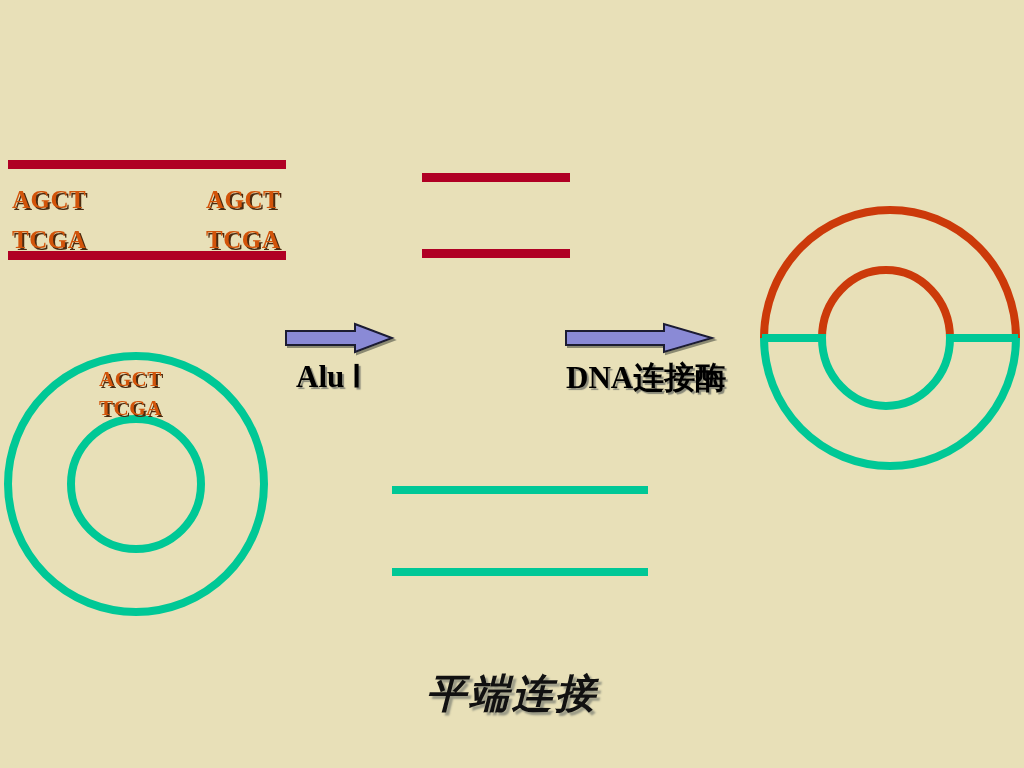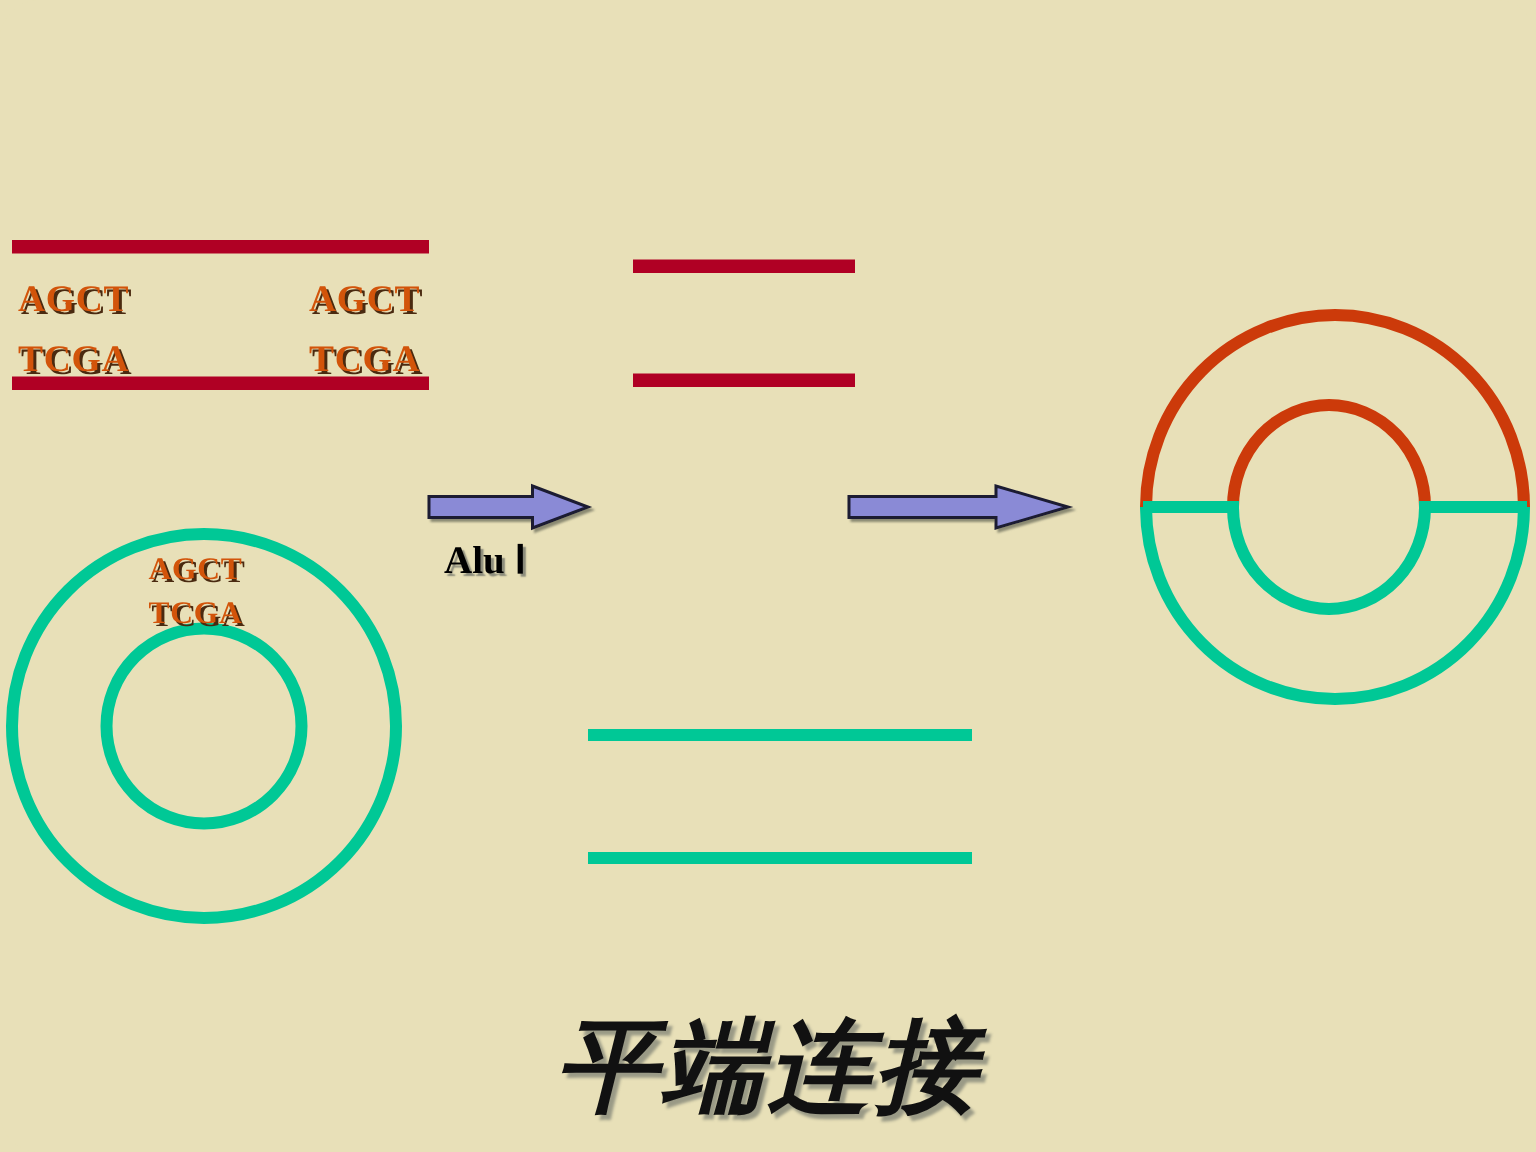--- a/index.html
+++ b/index.html
@@ -43,33 +43,33 @@
   .seq-big { font-size: 25px; }
   .seq-small { font-size: 21px; }
 
   .arrow-label {
     position: absolute;
     font-family: "Liberation Serif", serif;
     font-weight: bold;
     color: #000000;
     text-shadow: 2px 2px 1px #8a8a7a;
     white-space: nowrap;
-    font-size: 26px;
+    font-size: 31px;
   }
 
   #caption {
     position: absolute;
     left: 0;
     top: 666px;
     width: 1024px;
     text-align: center;
     font-family: "Liberation Serif", serif;
     font-style: italic;
     font-weight: bold;
-    font-size: 68px;
+    font-size: 40px;
     color: #111111;
     text-shadow: 3px 3px 2px #9a9a86;
     letter-spacing: 3px;
   }
 </style>
 </head>
 <body>
 
 <div id="slide">
 
@@ -127,16 +127,17 @@
   <div class="seq-text seq-big" style="left:12px; top:226px;">TCGA</div>
 
   <div class="seq-text seq-big" style="left:206px; top:186px;">AGCT</div>
   <div class="seq-text seq-big" style="left:206px; top:226px;">TCGA</div>
 
   <div class="seq-text seq-small" style="left:99px; top:367px;">AGCT</div>
   <div class="seq-text seq-small" style="left:99px; top:396px;">TCGA</div>
 
   <div class="arrow-label" style="left:296px; top:358px;">Alu Ⅰ</div>
 
+  <div class="arrow-label" style="left:566px; top:357px;">DNA连接酶</div>
 
   <div id="caption">平端连接</div>
 
 </div>
 
 </body></html>

